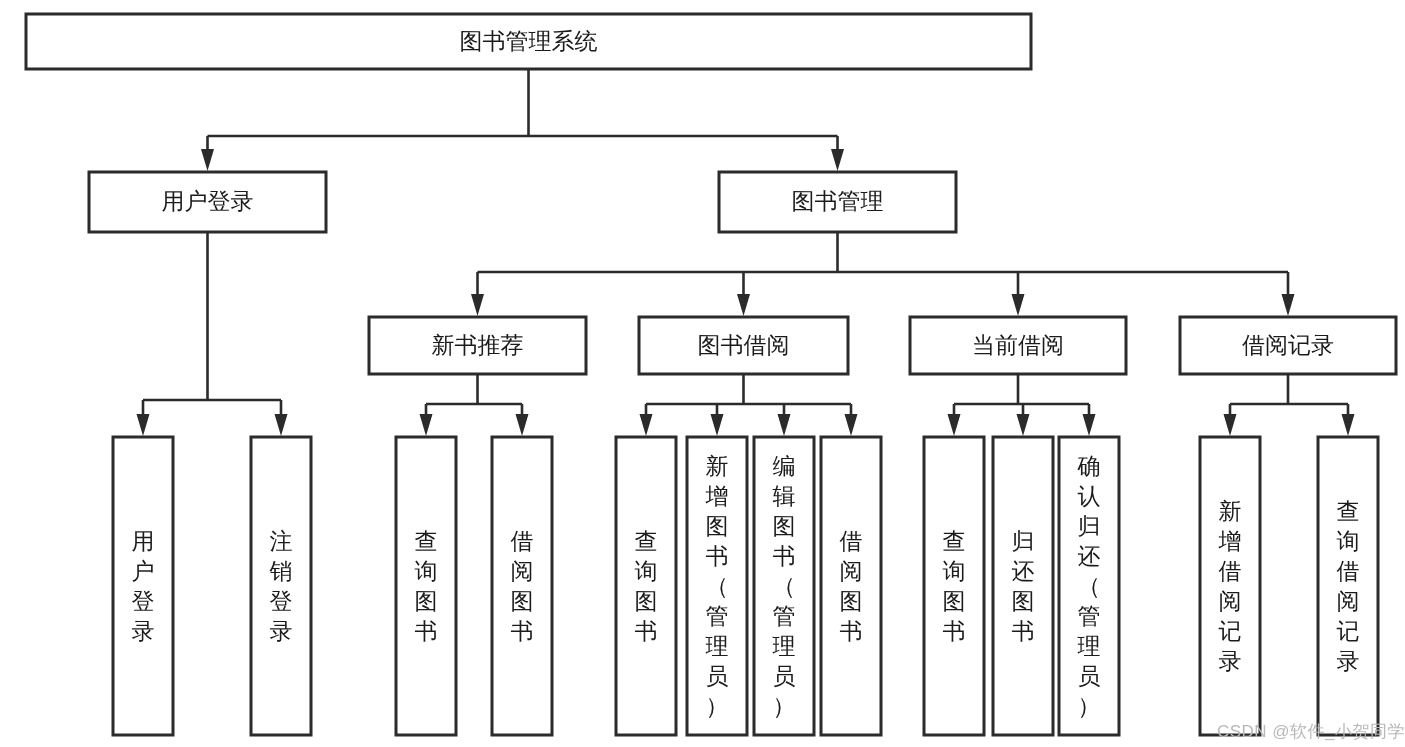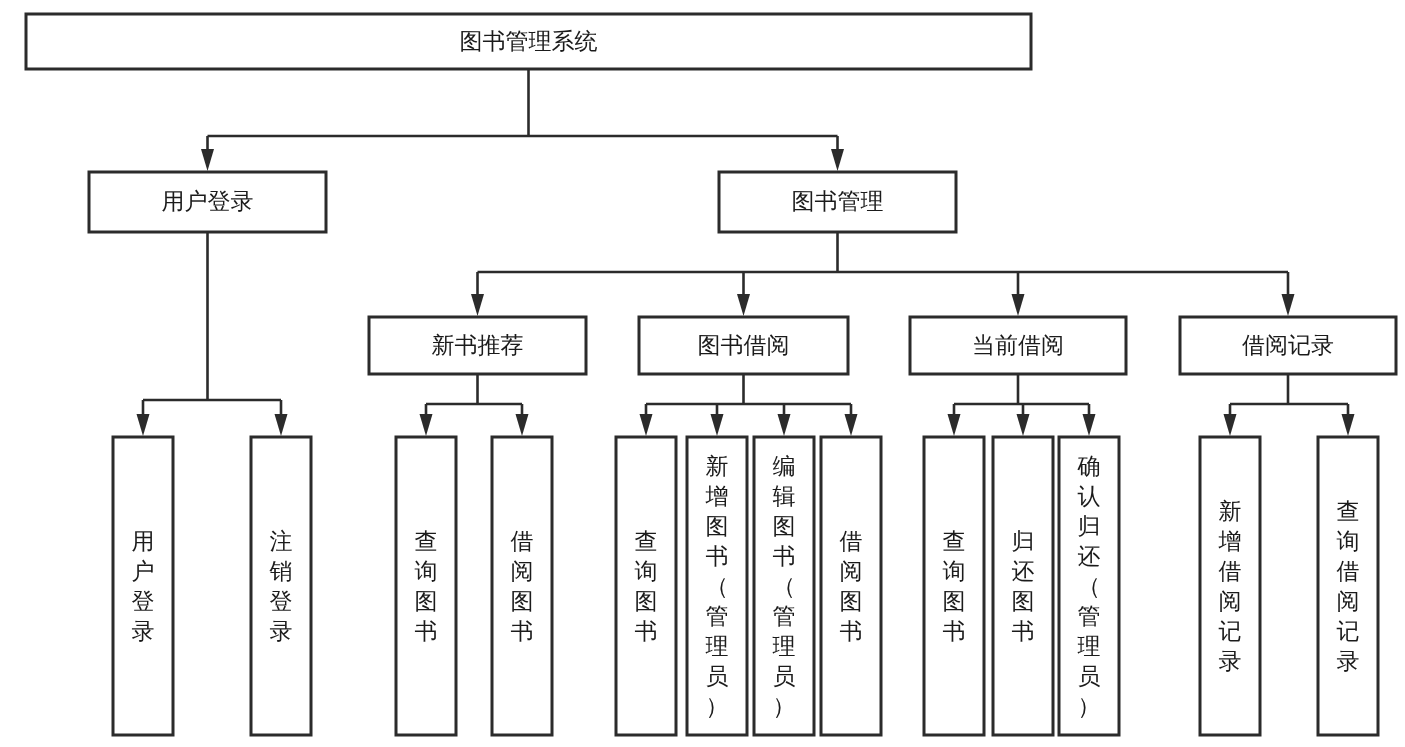--- a/index.html
+++ b/index.html
@@ -221,13 +221,14 @@
         <g>
           <rect x="1192" y="437" width="60" height="298" class="node-box leaf"></rect>
           <text class="node-label-v"><tspan x="1222" y="519.4">新</tspan><tspan x="1222" y="549.4">增</tspan><tspan x="1222" y="579.4">借</tspan><tspan x="1222" y="609.4">阅</tspan><tspan x="1222" y="639.4">记</tspan><tspan x="1222" y="669.4">录</tspan></text>
         </g>
         <g>
           <rect x="1310" y="437" width="60" height="298" class="node-box leaf"></rect>
           <text class="node-label-v"><tspan x="1340" y="519.4">查</tspan><tspan x="1340" y="549.4">询</tspan><tspan x="1340" y="579.4">借</tspan><tspan x="1340" y="609.4">阅</tspan><tspan x="1340" y="639.4">记</tspan><tspan x="1340" y="669.4">录</tspan></text>
         </g>
       </g>
   </svg>
+  <div class="watermark">CSDN @软件_小贺同学</div>
 </div>
 
 </body></html>

